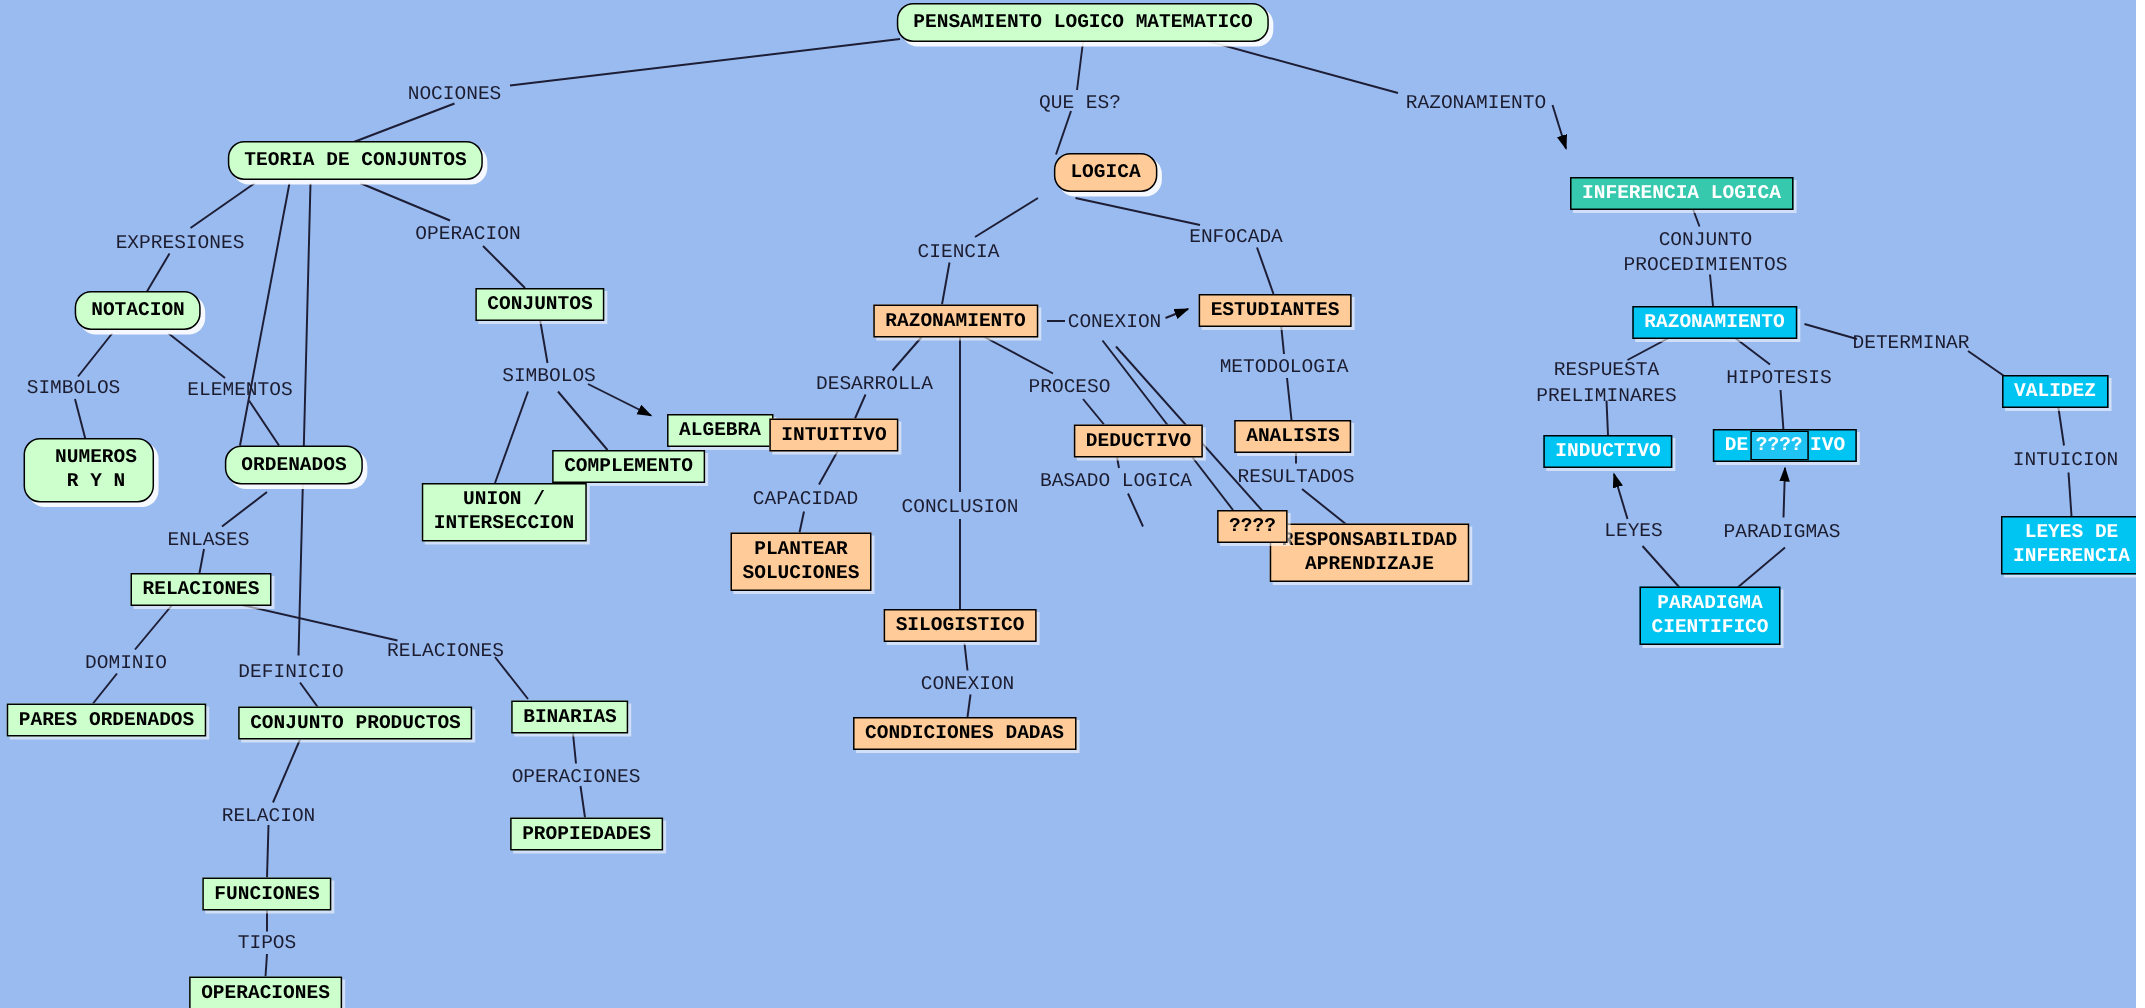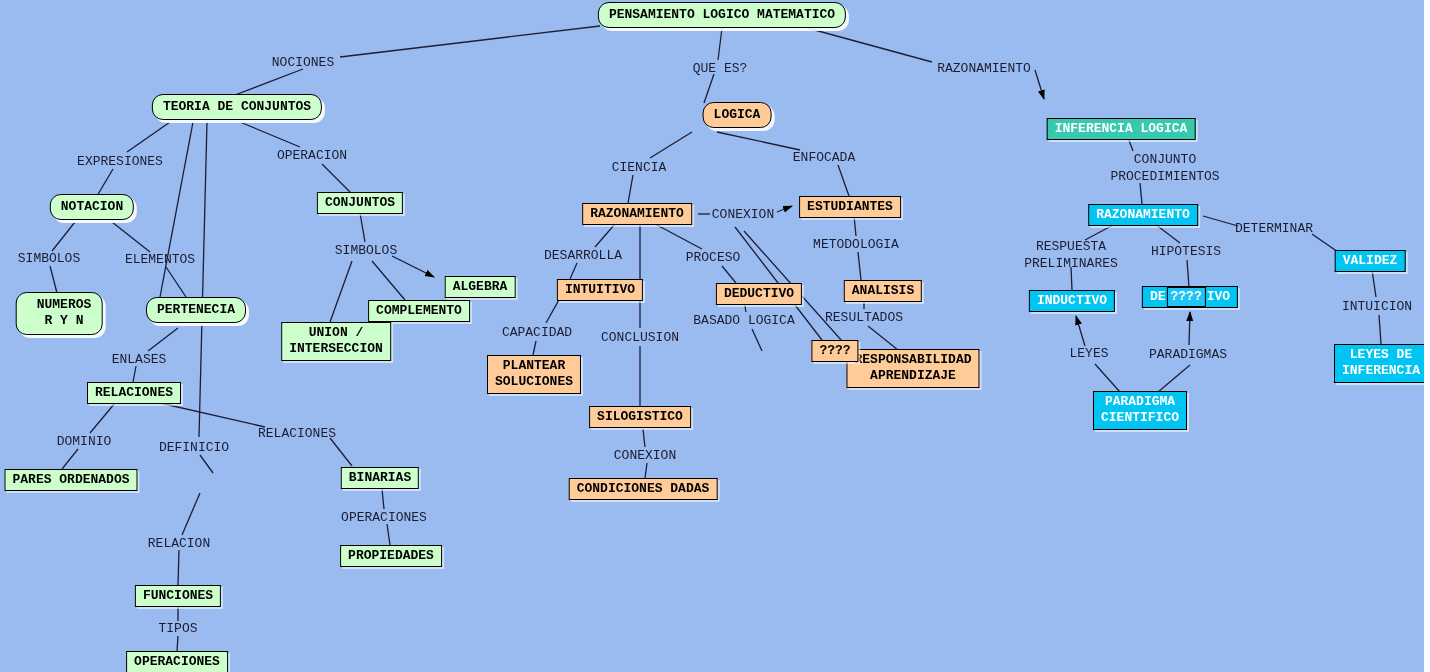--- a/index.html
+++ b/index.html
@@ -138,39 +138,40 @@
       <line x1="1158" y1="392" x2="1190" y2="365"></line>
       <line x1="1189" y1="345" x2="1190" y2="312" marker-end="url(#arr)"></line>
     </g>
   </svg>
 
   <div class="node rounded green" style="left:722px;top:2px;">PENSAMIENTO LOGICO MATEMATICO</div>
   <div class="node rounded green" style="left:213px;top:94px;margin-left:24px;">TEORIA DE CONJUNTOS</div>
   <div class="node rounded green" style="left:92px;top:194px;">NOTACION</div>
   <div class="node rounded green" style="left:59px;top:292px;padding-left:20px;">NUMEROS
 R Y N</div>
-  <div class="node rounded green" style="left:196px;top:297px;">PERTENECIA</div>
+  <div class="node rounded green" style="left:196px;top:297px;">ORDENADOS</div>
   <div class="node green" style="left:360px;top:192px;">CONJUNTOS</div>
   <div class="node green" style="left:480px;top:276px;">ALGEBRA</div>
   <div class="node green" style="left:419px;top:300px;">COMPLEMENTO</div>
   <div class="node green" style="left:336px;top:322px;">UNION /
 INTERSECCION</div>
   <div class="node green" style="left:134px;top:382px;">RELACIONES</div>
   <div class="node green" style="left:71px;top:469px;">PARES ORDENADOS</div>
+  <div class="node green" style="left:237px;top:471px;">CONJUNTO PRODUCTOS</div>
   <div class="node green" style="left:380px;top:467px;">BINARIAS</div>
   <div class="node green" style="left:391px;top:545px;">PROPIEDADES</div>
   <div class="node green" style="left:178px;top:585px;">FUNCIONES</div>
   <div class="node green" style="left:177px;top:651px;">OPERACIONES</div>
 
   <div class="node rounded orange" style="left:737px;top:102px;">LOGICA</div>
   <div class="node orange" style="left:637px;top:203px;">RAZONAMIENTO</div>
   <div class="node orange" style="left:850px;top:196px;text-align:right;">ESTUDIANTES</div>
-  <div class="node orange" style="left:600px;top:279px;">INTUITIVO</div>
+  <div class="node orange" style="left:556px;top:279px;">INTUITIVO</div>
   <div class="node orange" style="left:741px;top:283px;margin-left:18px;">DEDUCTIVO</div>
-  <div class="node orange" style="left:883px;top:280px;">ANALISIS</div>
+  <div class="node orange" style="left:862px;top:280px;">ANALISIS</div>
   <div class="node orange" style="left:534px;top:355px;">PLANTEAR
 SOLUCIONES</div>
   <div class="node orange" style="left:835px;top:340px;z-index:2;">????</div>
   <div class="node orange" style="left:913px;top:349px;">RESPONSABILIDAD
 APRENDIZAJE</div>
   <div class="node orange" style="left:640px;top:406px;">SILOGISTICO</div>
   <div class="node orange" style="left:643px;top:478px;">CONDICIONES DADAS</div>
 
   <div class="node teal" style="left:1121px;top:88px;margin-top:30px;">INFERENCIA LOGICA</div>
   <div class="node cyan" style="left:1143px;top:204px;">RAZONAMIENTO</div>
@@ -201,21 +202,21 @@
   <div class="lbl" style="left:824px;top:150px;">ENFOCADA</div>
   <div class="lbl" style="left:743px;top:207px;">CONEXION</div>
   <div class="lbl" style="left:856px;top:237px;">METODOLOGIA</div>
   <div class="lbl" style="left:583px;top:248px;">DESARROLLA</div>
   <div class="lbl" style="left:713px;top:250px;">PROCESO</div>
   <div class="lbl" style="left:537px;top:325px;">CAPACIDAD</div>
   <div class="lbl" style="left:640px;top:330px;">CONCLUSION</div>
   <div class="lbl" style="left:744px;top:313px;">BASADO LOGICA</div>
   <div class="lbl" style="left:864px;top:310px;">RESULTADOS</div>
   <div class="lbl" style="left:645px;top:448px;">CONEXION</div>
-  <div class="lbl" style="left:1137px;top:152px;margin-left:28px;">CONJUNTO
+  <div class="lbl" style="left:1137px;top:152px;">CONJUNTO
 PROCEDIMIENTOS</div>
   <div class="lbl" style="left:1274px;top:221px;">DETERMINAR</div>
   <div class="lbl" style="left:1071px;top:239px;">RESPUESTA
 PRELIMINARES</div>
   <div class="lbl" style="left:1186px;top:244px;">HIPOTESIS</div>
   <div class="lbl" style="left:1377px;top:299px;">INTUICION</div>
   <div class="lbl" style="left:1089px;top:346px;">LEYES</div>
   <div class="lbl" style="left:1188px;top:347px;">PARADIGMAS</div>
 
 </div>

